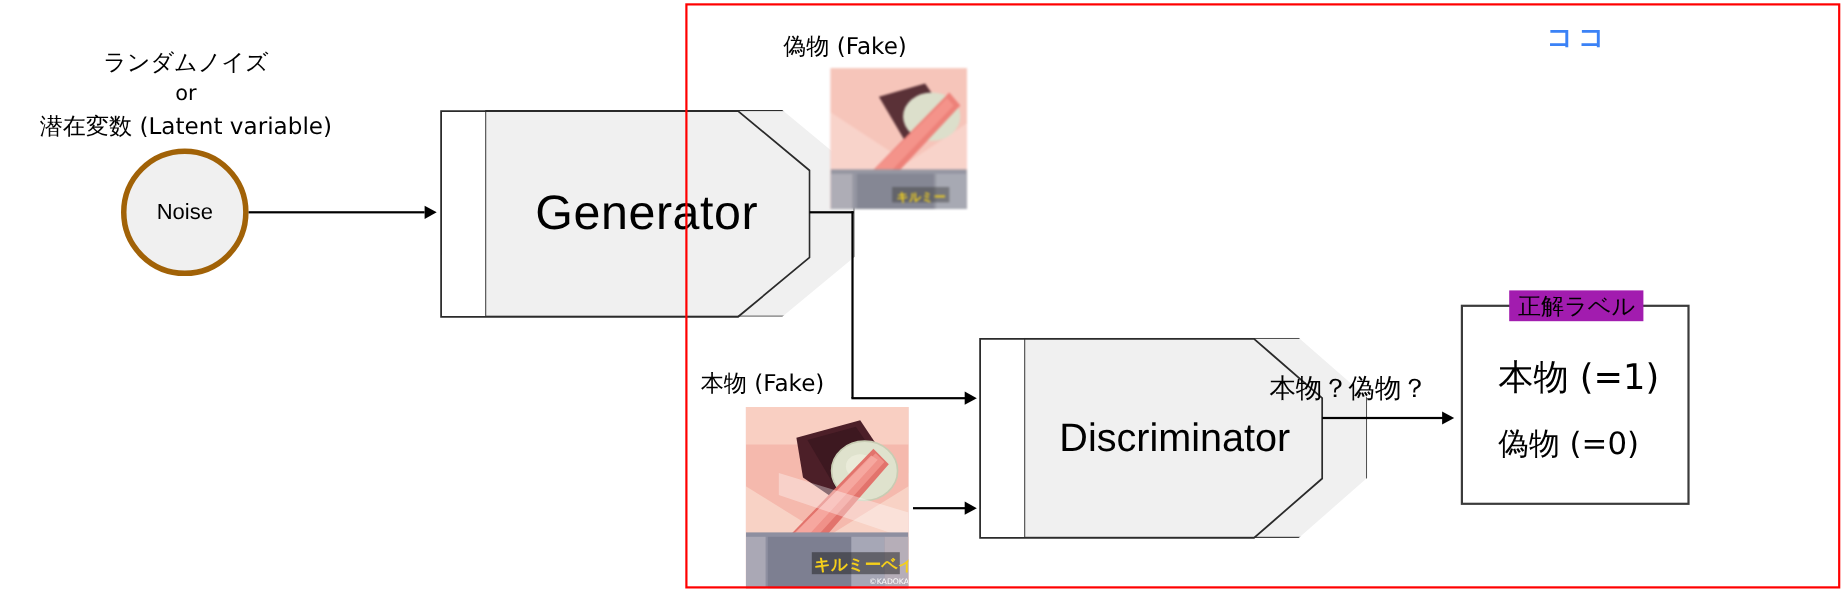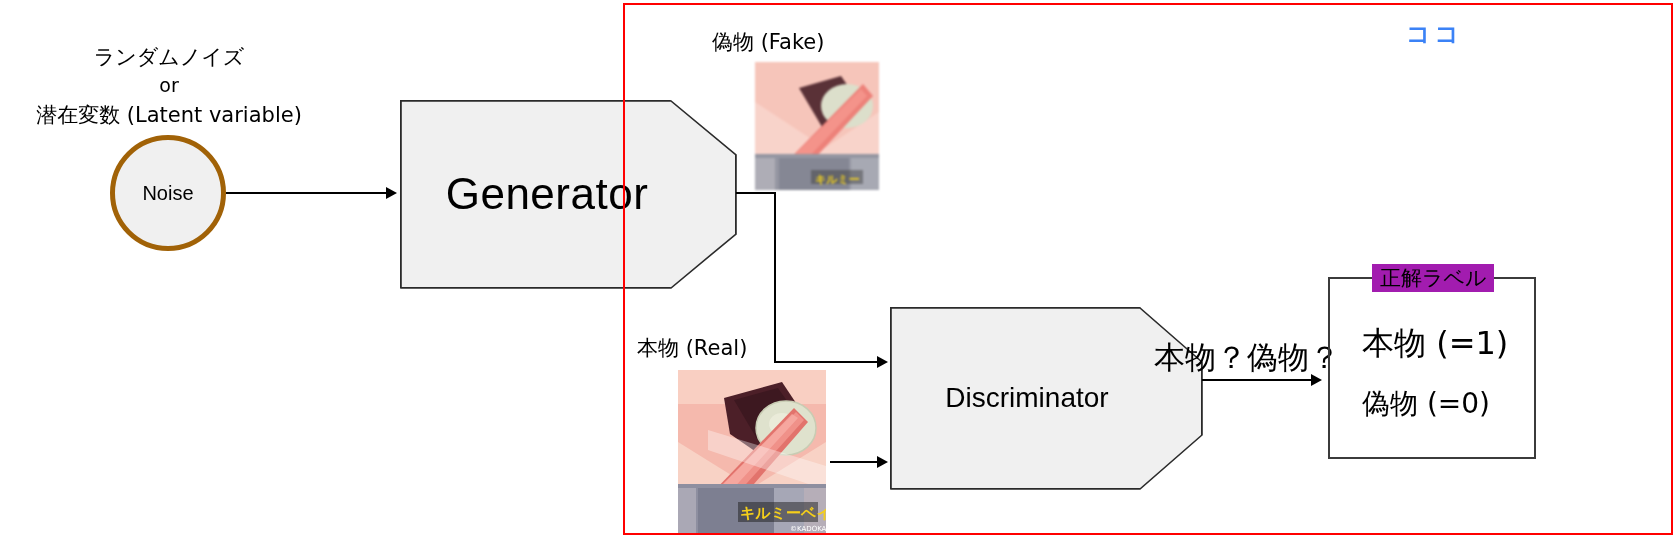--- a/index.html
+++ b/index.html
@@ -55,33 +55,33 @@
     box-sizing:border-box;
     display:flex;align-items:center;justify-content:center;
     font-size:20px;
   }
 
   
   .tag-shape{
     background:#f0f0f0;
     border:1px solid #2b2b2b;
     box-sizing:border-box;
-    display:flex;align-items:center;justify-content:center;
+    display:flex;align-items:center;justify-content:center;margin-left:41px;
   }
   #generator{
     left:400px;top:100px;width:336px;height:188px;
     clip-path:polygon(0 0, 80.4% 0, 100% 29%, 100% 71%, 80.4% 100%, 0 100%);
     font-size:44px;
     letter-spacing:0.5px;
     padding-right:42px;
   }
   #discriminator{
     left:890px;top:307px;width:312px;height:182px;
     clip-path:polygon(0 0, 80% 0, 100% 30%, 100% 70%, 80% 100%, 0 100%);
-    font-size:28px;
+    font-size:36px;
     padding-right:38px;
   }
 
   
   .tag-outline{pointer-events:none;}
 
   
   .line{background:#000;}
   .h-line{height:2px;}
   .v-line{width:2px;}
@@ -124,21 +124,21 @@
     font-size:21px;
     font-family:"DejaVu Sans",sans-serif;
     white-space:nowrap;
   }
   #label-real{left:1362px;top:322px;font-size:32px;white-space:nowrap;font-family:"DejaVu Sans",sans-serif;}
   #label-fake{left:1362px;top:385px;font-size:28px;white-space:nowrap;font-family:"DejaVu Sans",sans-serif;}
 
   
   #verdict-text{
     left:1154px;top:337px;
-    font-size:31px;
+    font-size:24px;
     font-family:"DejaVu Sans",sans-serif;
     white-space:nowrap;
   }
 </style>
 </head>
 <body>
 
 <div id="stage">
 
   <div class="abs" id="noise-caption">
@@ -180,21 +180,21 @@
       <text x="60" y="121" font-size="11" font-family="DejaVu Sans, sans-serif" fill="#f2d017" font-weight="bold">キルミー</text>
       <rect x="0" y="0" width="124" height="128" fill="#ffffff" opacity="0.08"></rect>
     </svg>
   </div>
 
   <div class="abs line h-line" style="left:736px;top:192px;width:40px;"></div>
   <div class="abs line v-line" style="left:774px;top:192px;height:170px;"></div>
   <div class="abs line h-line" style="left:774px;top:361px;width:104px;"></div>
   <div class="abs arrow-head" style="left:877px;top:356px;"></div>
 
-  <div class="abs img-caption" id="real-caption">本物 (Real)</div>
+  <div class="abs img-caption" id="real-caption">本物 (Fake)</div>
 
   <div class="abs pic" id="real-pic">
     <svg viewBox="0 0 148 165" preserveAspectRatio="none">
       <rect x="0" y="0" width="148" height="165" fill="#f8d2c5"></rect>
       <path d="M0 0 H148 V60 L76 108 L0 52 Z" fill="#f9cfc2"></path>
       <path d="M0 34 H148 V72 L74 118 L0 72 Z" fill="#f5b9ad"></path>
       <path d="M46 28 L104 12 L128 48 L84 86 L52 64 Z" fill="#4c1f28"></path>
       <path d="M56 30 L100 18 L118 44 L82 74 Z" fill="#3d1820"></path>
       <ellipse cx="108" cy="58" rx="30" ry="27" fill="#dfe2cd" stroke="#c8ccb3" stroke-width="1.5"></ellipse>
       <ellipse cx="104" cy="54" rx="13" ry="11" fill="#eceedc" opacity="0.8"></ellipse>

